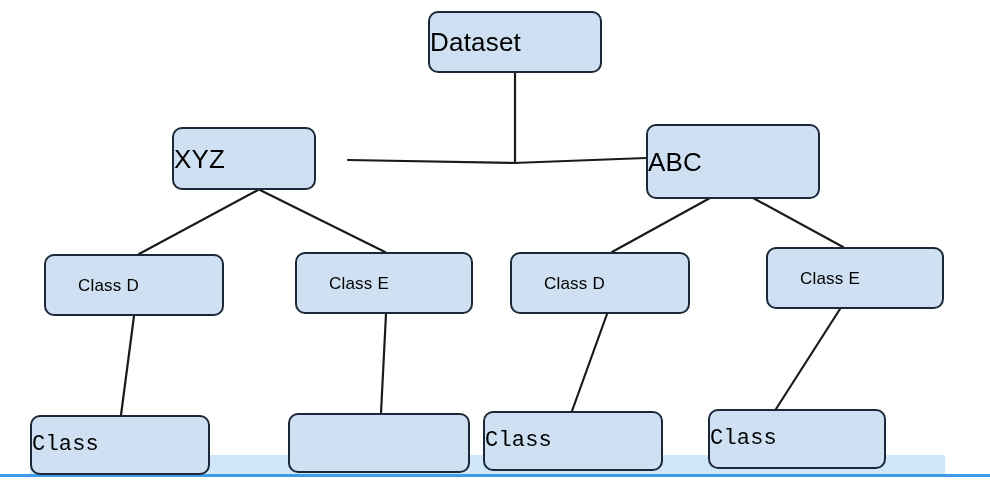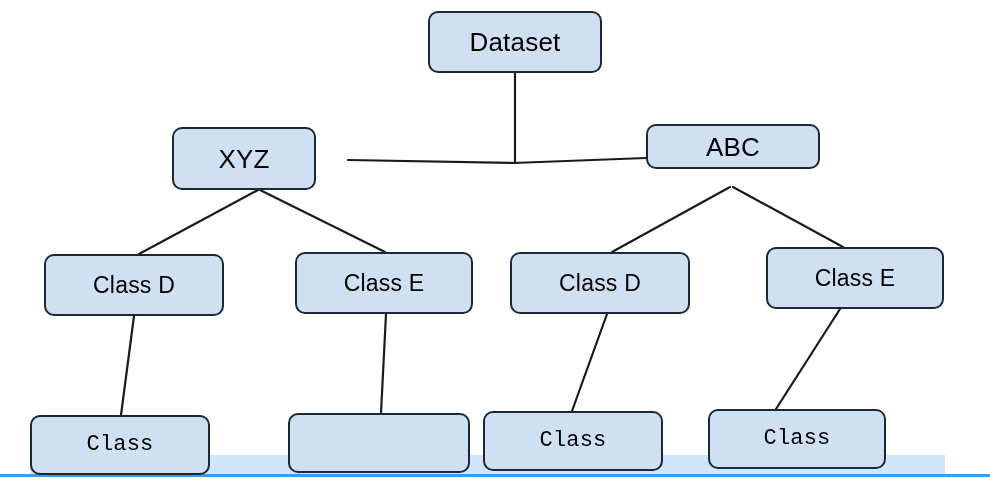--- a/index.html
+++ b/index.html
@@ -31,34 +31,34 @@
     pointer-events: none;
   }
   .node {
     position: absolute;
     box-sizing: border-box;
     border: 2px solid #1b2838;
     border-radius: 10px;
     background: #cfe0f2;
     display: flex;
     align-items: center;
-    justify-content: center;
+    justify-content: flex-start;
     color: #000000;
     font-family: "Liberation Sans", sans-serif;
   }
   .node-label {
     font-size: 25px;
     line-height: 1;
     color: #000000;
     white-space: nowrap;
     letter-spacing: 0.2px;
   }
   .node.lvl1 .node-label { font-size: 26px; }
   .node.lvl2 .node-label { font-size: 26px; }
-  .node.lvl3 .node-label { font-size: 23px; }
+  .node.lvl3 .node-label { font-size: 17px; margin-left: 32px; }
   .node.lvl4 .node-label { font-size: 22px; font-family: Liberation Mono, monospace; }
 </style>
 </head>
 <body>
 
 <div id="canvas">
 
   <svg id="edge-layer" viewBox="0 0 990 480">
     <g id="edges" stroke="#1a1a1a" stroke-width="2.2" stroke-linecap="round" fill="none">
         <line x1="515" y1="73" x2="515" y2="162"></line>
@@ -80,21 +80,21 @@
     <rect id="band-line" x="0" y="474" width="990" height="3" fill="#3d9bea"></rect>
   </svg>
 
   <div id="nodes">
       <div class="node lvl1" style="left: 428px; top: 11px; width: 174px; height: 62px; background: rgb(207, 224, 242); border-color: rgb(27, 40, 56);">
         <span class="node-label">Dataset</span>
       </div>
       <div class="node lvl2" style="left: 172px; top: 127px; width: 144px; height: 63px; background: rgb(207, 224, 242); border-color: rgb(27, 40, 56);">
         <span class="node-label">XYZ</span>
       </div>
-      <div class="node lvl2" style="left: 646px; top: 124px; width: 174px; height: 45px; background: rgb(207, 224, 242); border-color: rgb(27, 40, 56);">
+      <div class="node lvl2" style="left: 646px; top: 124px; width: 174px; height: 75px; background: rgb(207, 224, 242); border-color: rgb(27, 40, 56);">
         <span class="node-label">ABC</span>
       </div>
       <div class="node lvl3" style="left: 44px; top: 254px; width: 180px; height: 62px; background: rgb(207, 224, 242); border-color: rgb(27, 40, 56);">
         <span class="node-label">Class D</span>
       </div>
       <div class="node lvl3" style="left: 295px; top: 252px; width: 178px; height: 62px; background: rgb(207, 224, 242); border-color: rgb(27, 40, 56);">
         <span class="node-label">Class E</span>
       </div>
       <div class="node lvl3" style="left: 510px; top: 252px; width: 180px; height: 62px; background: rgb(207, 224, 242); border-color: rgb(27, 40, 56);">
         <span class="node-label">Class D</span>

